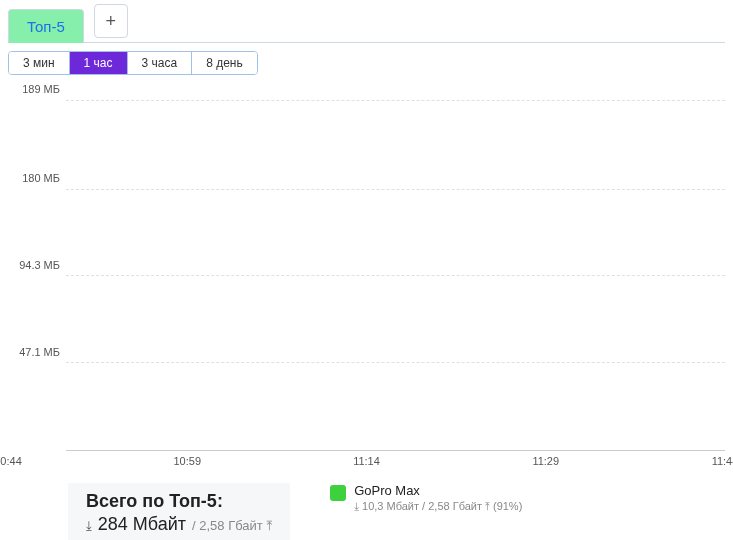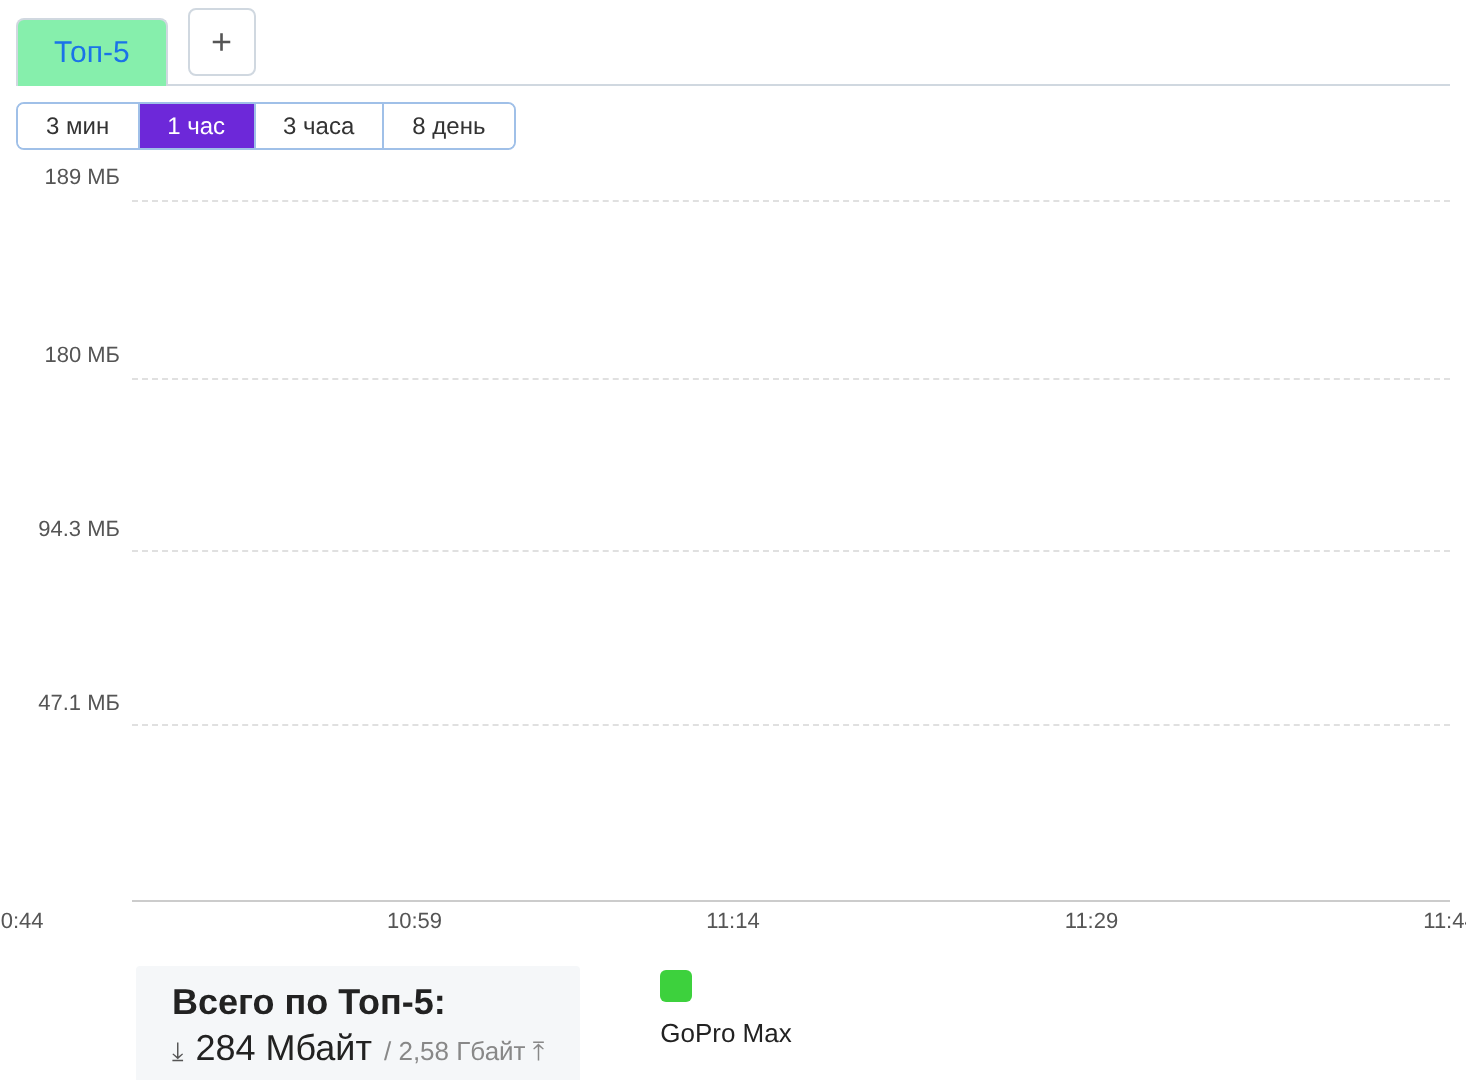--- a/index.html
+++ b/index.html
@@ -25,21 +25,21 @@
   .x-axis { display: flex; padding-left: 58px; height: 24px; align-items: center; position: relative; }
   .x-tick-label { position: absolute; font-size: 11px; color: #555; transform: translateX(-50%); top: 4px; }
 
   .footer { display: flex; align-items: flex-start; padding: 8px 0 0 60px; gap: 40px; }
   .total-box { background: #f5f7f9; padding: 8px 18px; border-radius: 2px; }
   .total-title { font-size: 18px; font-weight: 600; color: #222; }
   .total-line { display: flex; align-items: baseline; gap: 6px; margin-top: 2px; }
   .total-down { font-size: 18px; color: #222; }
   .total-up { font-size: 13px; color: #888; }
   .arrow { font-size: 13px; color: #555; }
-  .legend-item { display: flex; align-items: flex-start; gap: 8px; flex-direction: column; }
+  .legend-item { display: flex; align-items: flex-start; gap: 8px; }
   .swatch { width: 16px; height: 16px; border-radius: 3px; flex-shrink: 0; margin-top: 2px; }
   .legend-name { font-size: 13px; color: #222; }
   .legend-sub { font-size: 11px; color: #888; margin-top: 2px; }
 </style>
 </head>
 <body>
 
 <div class="container">
   <div class="tabs-row">
     <div class="tab">Топ-5</div>
@@ -285,35 +285,38 @@
           </div>
         </div>
     <div class="gridline" style="bottom: 23.55%;"></div>
         <div class="gridline" style="bottom: 47.15%;"></div>
         <div class="gridline" style="bottom: 70.5%;"></div>
         <div class="gridline" style="bottom: 94.5%;"></div>
       </div>
   </div>
   <div class="x-axis" id="x-axis">
       <div class="x-tick-label" style="left: calc(0%);">10:44</div>
-      <div class="x-tick-label" style="left: calc(25%); margin-left: 20px;">10:59</div>
+      <div class="x-tick-label" style="left: calc(25%);">10:59</div>
       <div class="x-tick-label" style="left: calc(50%);">11:14</div>
       <div class="x-tick-label" style="left: calc(75%);">11:29</div>
       <div class="x-tick-label" style="left: calc(100%);">11:44</div>
     </div>
 
   <div class="footer">
     <div class="total-box">
       <div class="total-title">Всего по Топ-5:</div>
       <div class="total-line">
         <span class="arrow">⤓</span>
         <span class="total-down">284 Мбайт</span>
         <span class="total-up">/ <span>2,58 Гбайт</span> ⤒</span>
       </div>
     </div>
     <div class="legend-item">
       <div class="swatch" id="swatch" style="background: rgb(61, 209, 61);"></div>
       <div>
         <div class="legend-name">GoPro Max</div>
+        <div class="legend-sub">
+          ⤓ <span>10,3 Мбайт</span> / <span>2,58 Гбайт</span> ⤒ <span>(91%)</span>
+        </div>
       </div>
     </div>
   </div>
 </div>
 
 </body></html>

